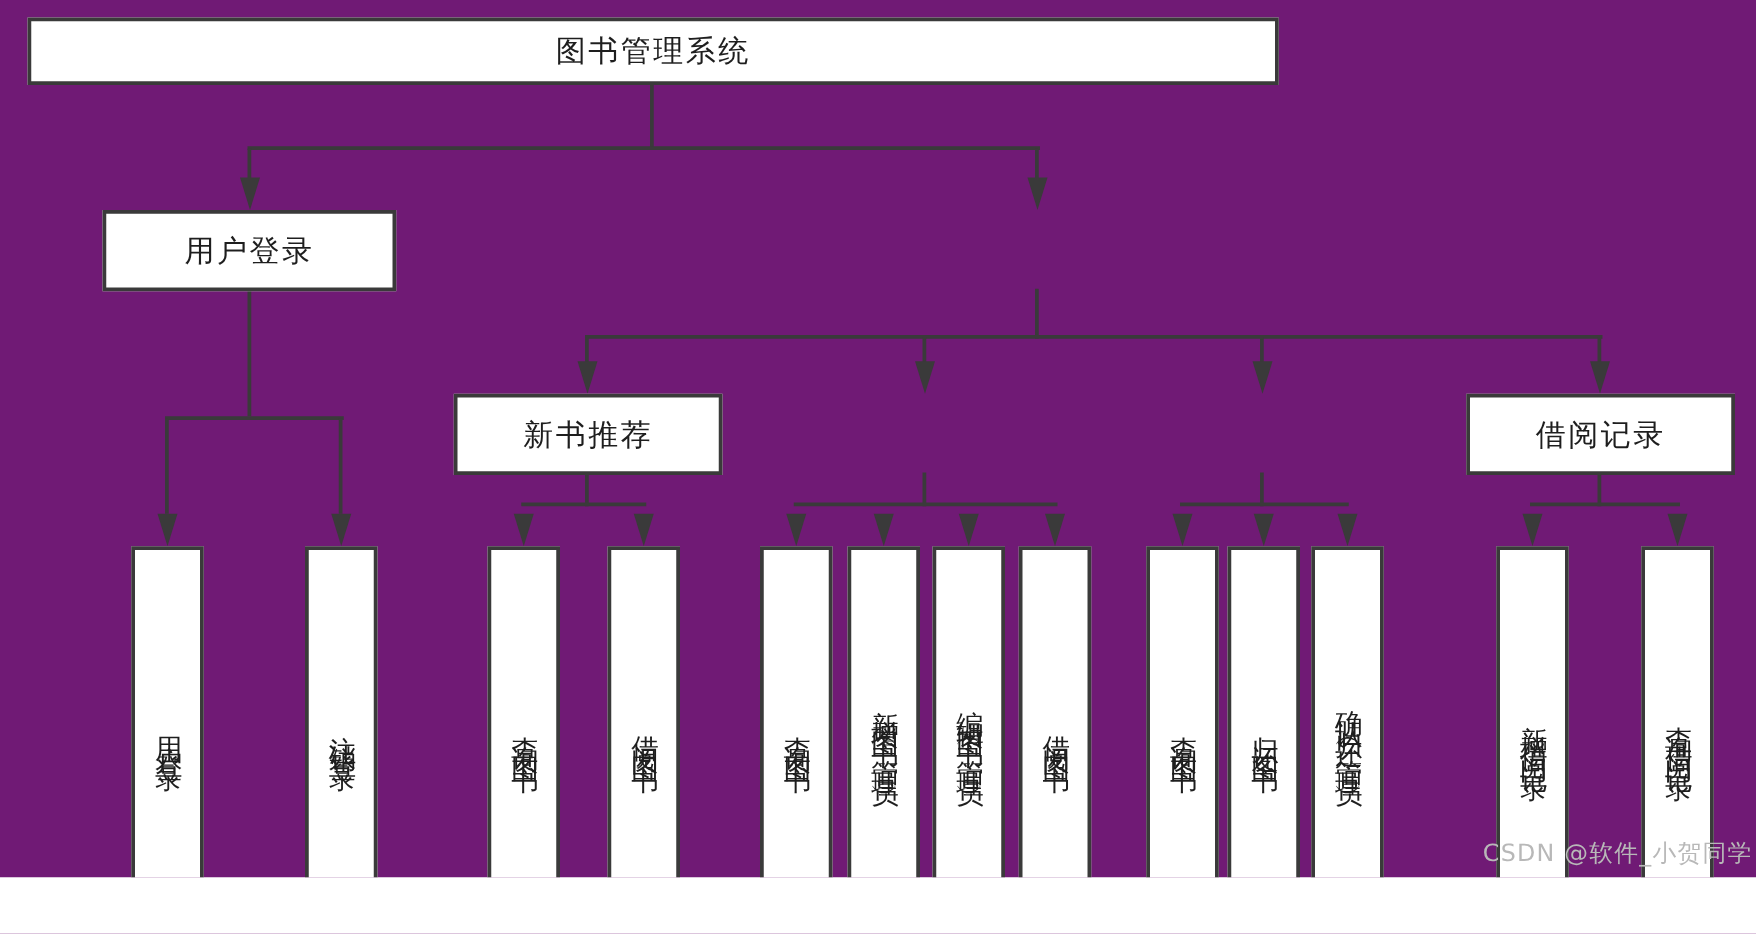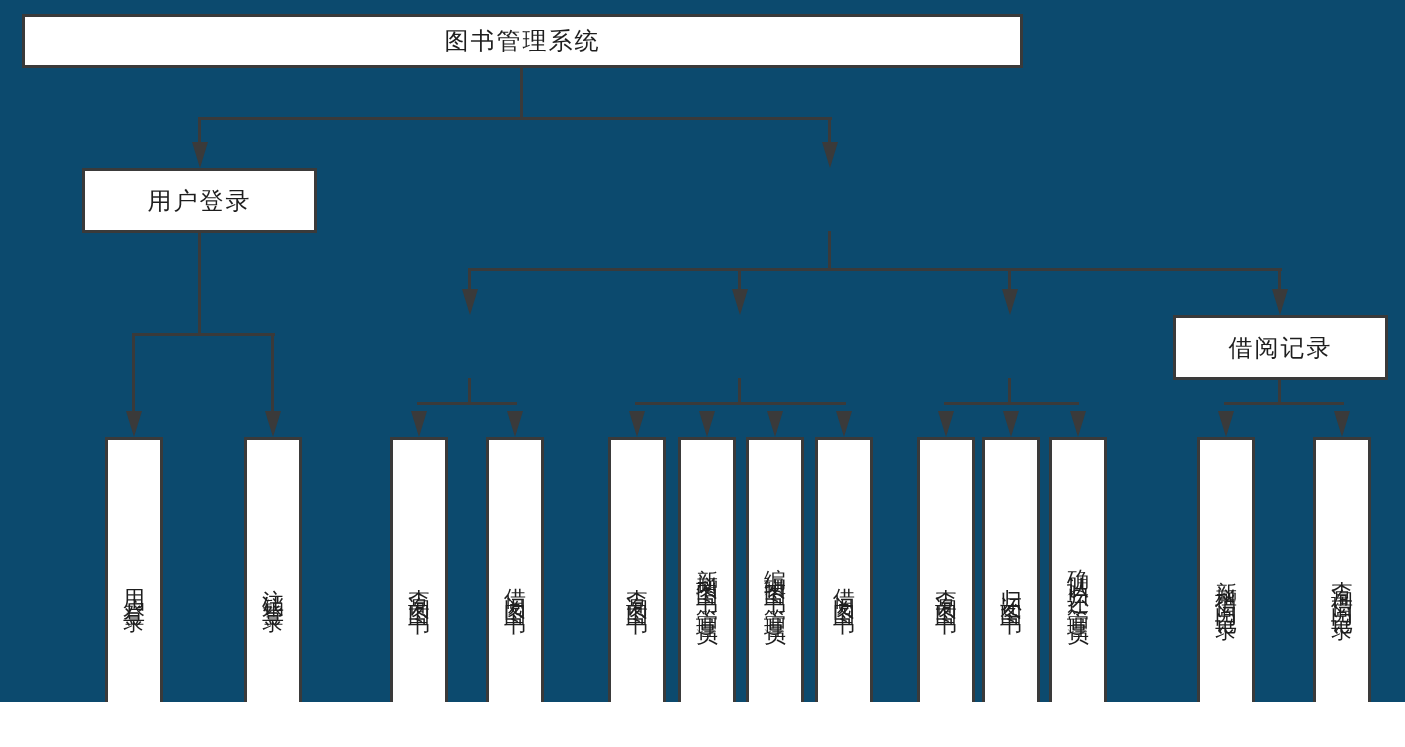--- a/index.html
+++ b/index.html
@@ -1,17 +1,17 @@
 <!DOCTYPE html>
 <html><head>
 <meta charset="utf-8">
 <style>
   html,body{margin:0;padding:0;background:#fff;}
   .stage{
-    position:relative;width:1405px;height:702px;background:#0c4a6e;
+    position:relative;width:1405px;height:702px;background:#701a75;
     font-family:"DejaVu Sans","Liberation Sans",sans-serif;overflow:hidden;
   }
   
   .hbox{
     position:absolute;box-sizing:border-box;background:#fff;
     border:3px solid #3a3a3a;display:flex;align-items:center;justify-content:center;
     font-size:24px;color:#1e1e1e;letter-spacing:2px;z-index:2;
   }
   
   .vbox{
@@ -90,20 +90,23 @@
   <div class="ah" style="left:1334px;top:411px"></div>
 
   <div class="hbox" style="left:22px;top:14px;width:1001px;height:54px">
     <span>图书管理系统</span>
   </div>
 
   <div class="hbox" style="left:82px;top:168px;width:235px;height:65px">
     <span>用户登录</span>
   </div>
 
+  <div class="hbox" style="left:363px;top:315px;width:215px;height:65px">
+    <span>新书推荐</span>
+  </div>
   <div class="hbox" style="left:1173px;top:315px;width:215px;height:65px">
     <span>借阅记录</span>
   </div>
 
   <div class="vbox" style="left:105px">
     <span class="vt">用户登录</span>
   </div>
   <div class="vbox" style="left:244px">
     <span class="vt">注销登录</span>
   </div>
@@ -138,14 +141,15 @@
     <span class="vt">确认归还（管理员）</span>
   </div>
 
   <div class="vbox" style="left:1197px">
     <span class="vt">新增借阅记录</span>
   </div>
   <div class="vbox" style="left:1313px">
     <span class="vt">查询借阅记录</span>
   </div>
 
+  <div class="watermark">CSDN @软件_小贺同学</div>
 
 </div>
 
 </body></html>

